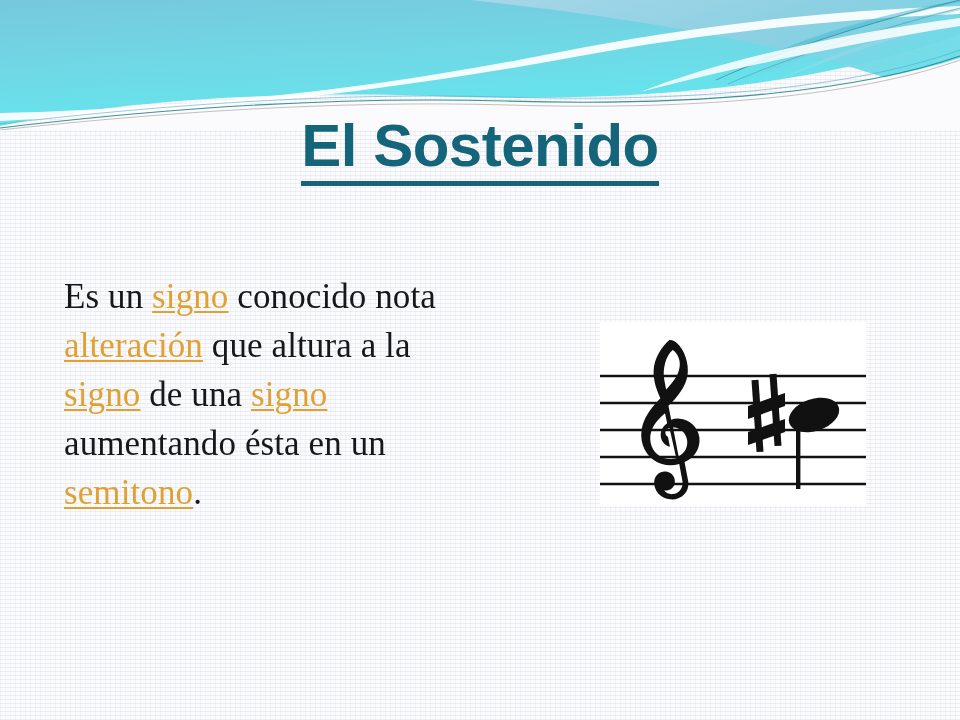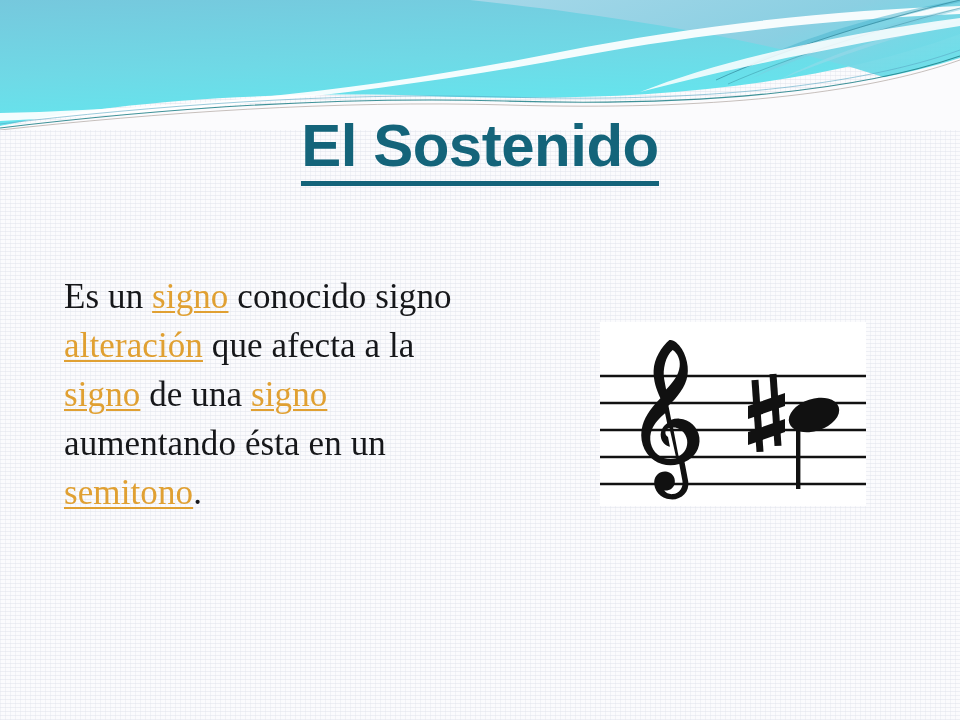--- a/index.html
+++ b/index.html
@@ -143,21 +143,21 @@
 
       <path d="M960,26 C860,42 740,66 640,92 C720,60 840,34 960,18 Z" fill="#ffffff" opacity="0.85"></path>
     </svg>
   </div>
 
   <div id="title">
     <span class="t-underline">El Sostenido</span>
   </div>
 
   <div id="body-text">
-    <span>Es un </span><a class="lnk" href="#">signo</a><span> conocido signo </span><a class="lnk" href="#">alteración</a><span> que afecta a la </span><a class="lnk" href="#">signo</a><span> de una </span><a class="lnk" href="#">signo</a><span> aumentando ésta en un </span><a class="lnk" href="#">semitono</a><span>.</span>
+    <span>Es un </span><a class="lnk" href="#">signo</a><span> conocido nota </span><a class="lnk" href="#">alteración</a><span> que altura a la </span><a class="lnk" href="#">signo</a><span> de una </span><a class="lnk" href="#">signo</a><span> aumentando ésta en un </span><a class="lnk" href="#">semitono</a><span>.</span>
   </div>
 
   <div id="music-figure">
     <svg viewBox="0 0 266 184" xmlns="http://www.w3.org/2000/svg">
       <rect x="0" y="0" width="266" height="184" fill="#ffffff"></rect>
 
       <g stroke="#111111" stroke-width="2.6">
         <line x1="0" y1="54" x2="266" y2="54"></line>
         <line x1="0" y1="81" x2="266" y2="81"></line>
         <line x1="0" y1="108" x2="266" y2="108"></line>

